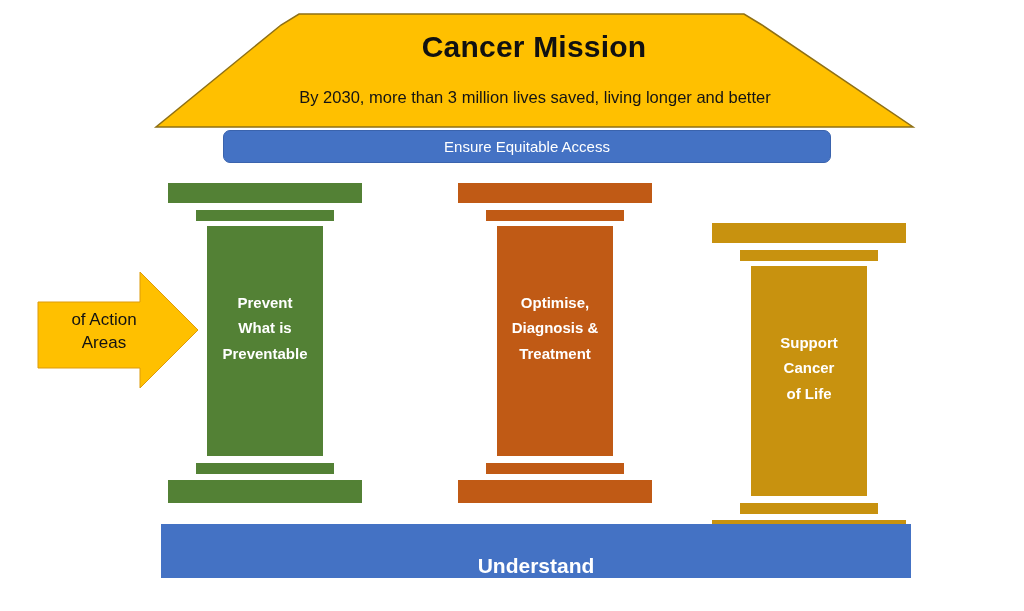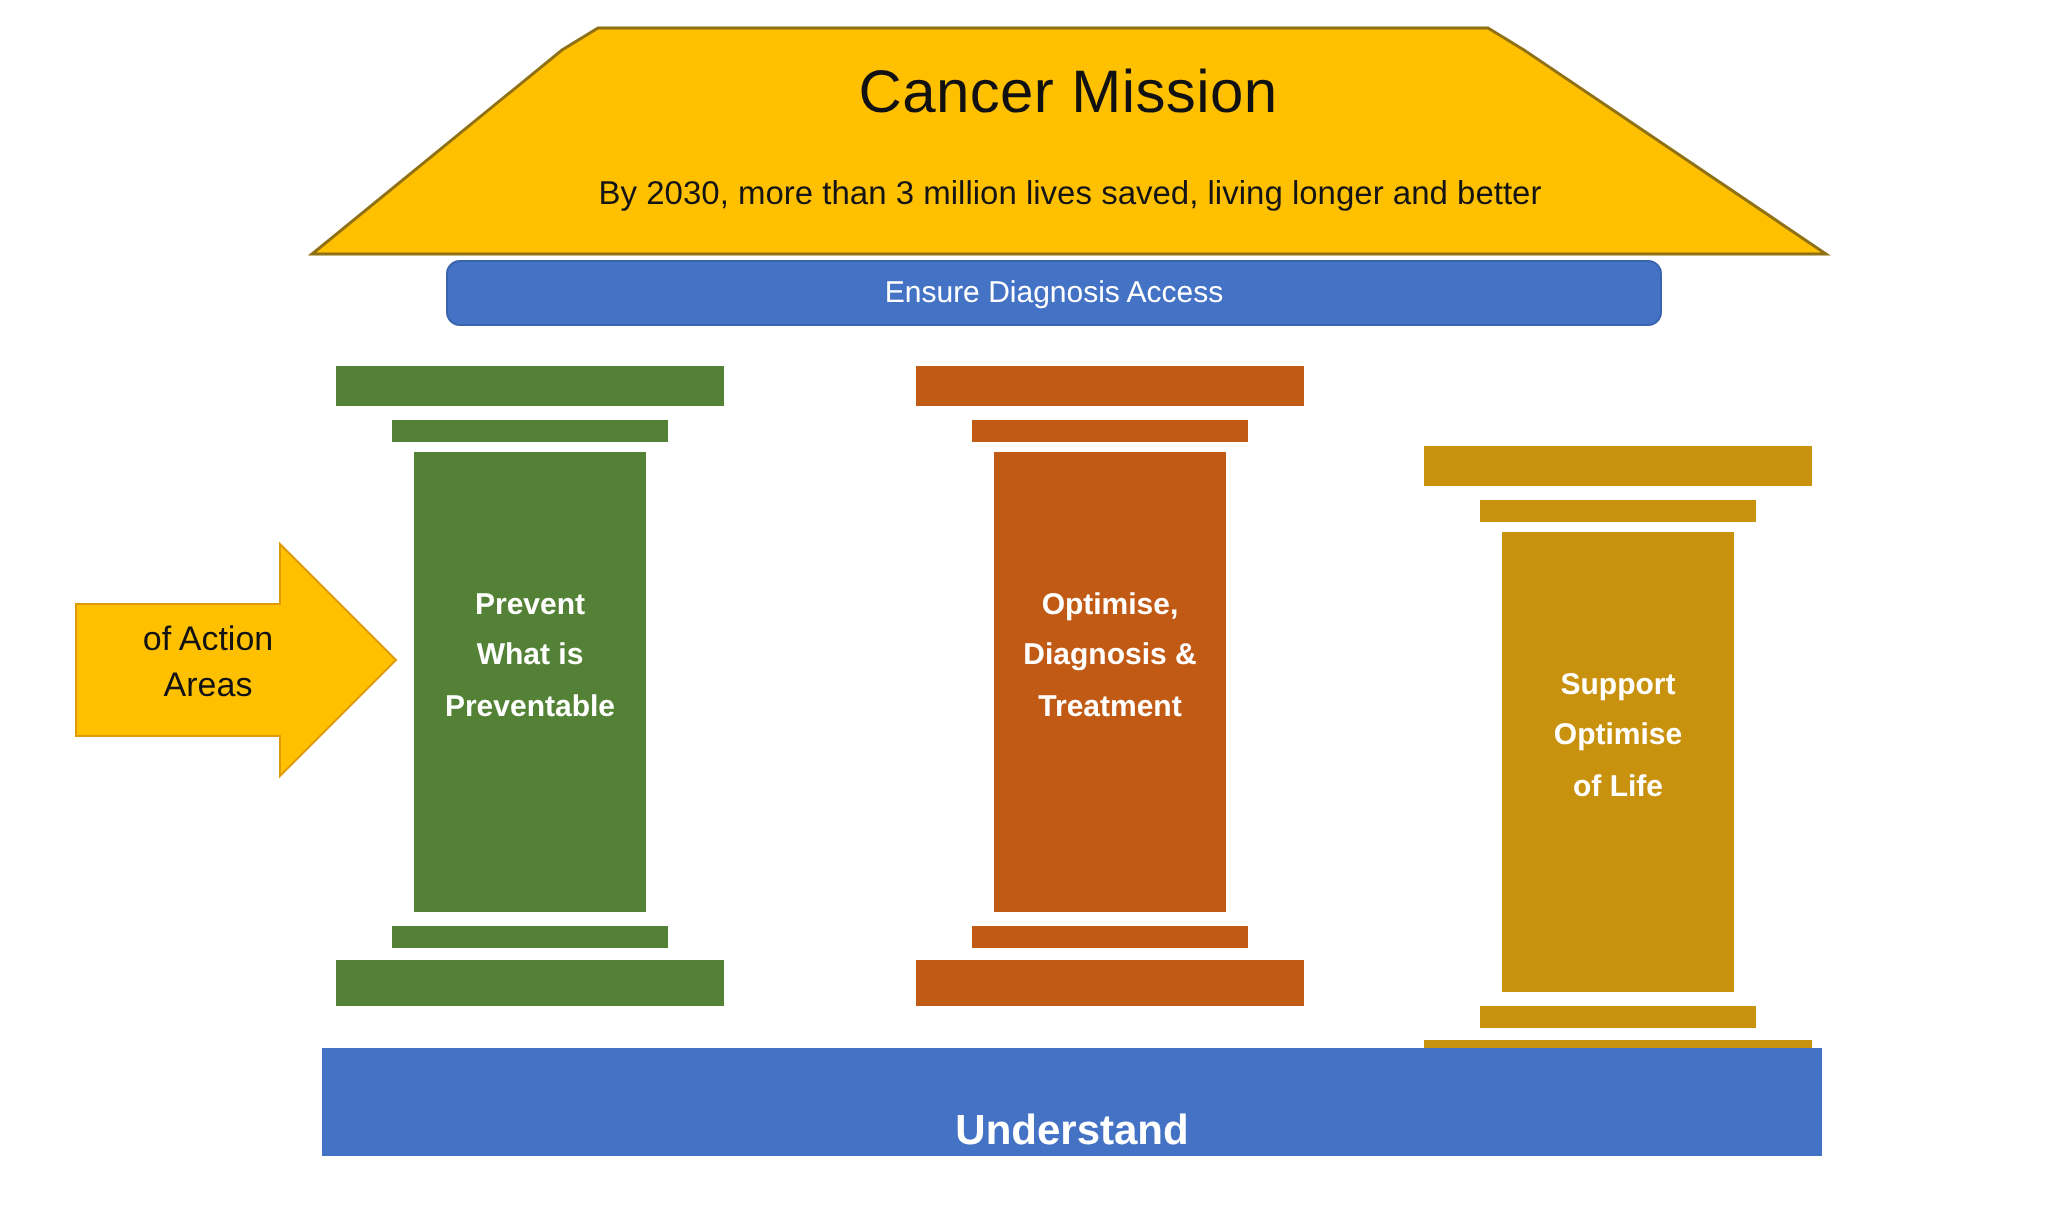--- a/index.html
+++ b/index.html
@@ -11,21 +11,21 @@
     overflow: hidden;
     font-family: "Liberation Sans", "DejaVu Sans", sans-serif;
   }
   .abs { position: absolute; }
 
   
   .roof-svg { left: 150px; top: 10px; width: 770px; height: 122px; }
   .roof-title {
     left: 234px; top: 30px; width: 600px;
     text-align: center;
-    font-size: 30px; font-weight: 400; color: #111111;
+    font-size: 30px; font-weight: 700; color: #111111;
     letter-spacing: 0.2px;
   }
   .roof-subtitle {
     left: 235px; top: 88px; width: 600px;
     text-align: center;
     font-size: 16.5px; font-weight: 400; color: #141414;
   }
 
   
   .beam {
@@ -80,21 +80,21 @@
 
 <div class="canvas">
 
   <svg class="abs roof-svg" viewBox="0 0 770 122" preserveAspectRatio="none">
     <polygon points="149,4 594,4 612,15 763,117 6,117 131,15" stroke-width="1.5" style="fill: rgb(255, 192, 0); stroke: rgb(143, 112, 21);"></polygon>
   </svg>
   <div class="abs roof-title">Cancer Mission</div>
   <div class="abs roof-subtitle">By 2030, more than 3 million lives saved, living longer and better</div>
 
   <div class="abs beam beam-ensure" style="background-color: rgb(68, 114, 196);">
-    <span>Ensure Diagnosis Access</span>
+    <span>Ensure Equitable Access</span>
   </div>
 
   <svg class="abs arrow-svg" viewBox="0 0 168 124" preserveAspectRatio="none">
     <polygon points="4,34 106,34 106,4 164,62 106,120 106,100 4,100" stroke-width="1" style="fill: rgb(255, 192, 0); stroke: rgb(221, 155, 11);"></polygon>
   </svg>
   <div class="abs arrow-label">
     <div>of Action</div>
     <div>Areas</div>
   </div>
 
@@ -120,21 +120,21 @@
     </div>
     <div class="neck-bottom" style="background-color: rgb(192, 90, 21);"></div>
     <div class="cap-bottom" style="background-color: rgb(192, 90, 21);"></div>
   </div>
 
   <div class="abs pillar pillar-quality">
     <div class="cap-top" style="background-color: rgb(200, 146, 15);"></div>
     <div class="neck-top" style="background-color: rgb(200, 146, 15);"></div>
     <div class="shaft" style="background-color: rgb(200, 146, 15);">
       <div class="shaft-line">Support</div>
-      <div class="shaft-line">Optimise</div>
+      <div class="shaft-line">Cancer</div>
       <div class="shaft-line">of Life</div>
     </div>
     <div class="neck-bottom" style="background-color: rgb(200, 146, 15);"></div>
     <div class="cap-bottom" style="background-color: rgb(200, 146, 15);"></div>
   </div>
 
   <div class="abs beam beam-understand" style="background-color: rgb(68, 114, 196); align-items: flex-end;">
     <span>Understand</span>
   </div>
 

